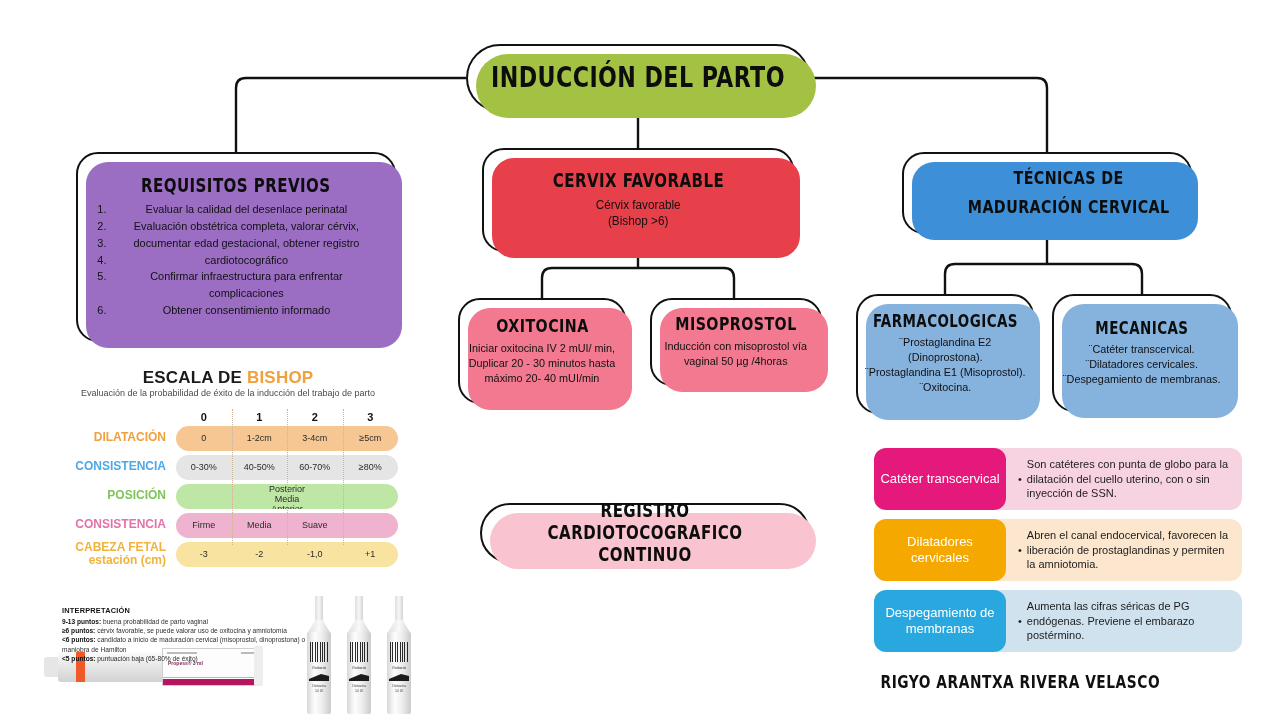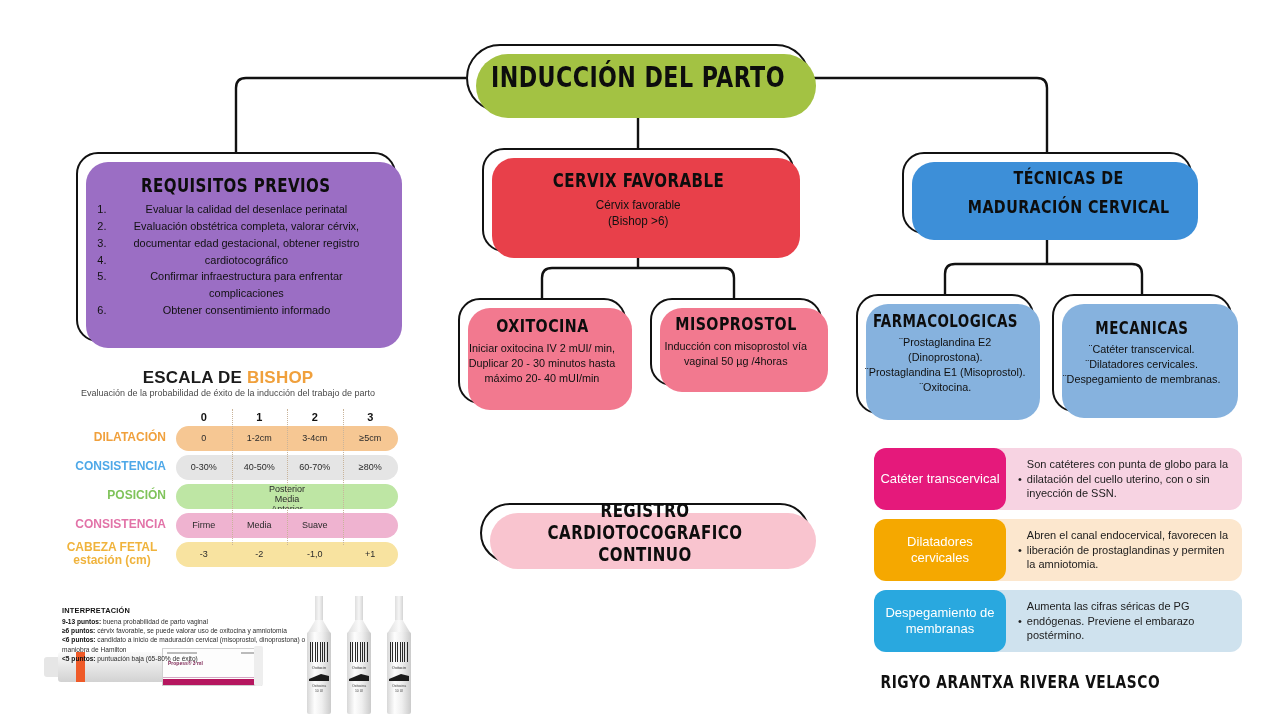--- a/index.html
+++ b/index.html
@@ -413,21 +413,21 @@
               <div>CONSISTENCIA</div>
             </div>
             <div class="b-cells" style="background: rgb(239, 179, 208);">
               <div class="b-cell">Firme</div>
               <div class="b-cell">Media</div>
               <div class="b-cell">Suave</div>
               <div class="b-cell"></div>
             </div>
           </div>
           <div class="bishop-row">
-            <div class="b-label" style="color: rgb(240, 179, 60); text-align: center;">
+            <div class="b-label" style="color: rgb(240, 179, 60);">
               <div>CABEZA FETAL</div>
               <div>estación (cm)</div>
             </div>
             <div class="b-cells" style="background: rgb(248, 227, 160);">
               <div class="b-cell">-3</div>
               <div class="b-cell">-2</div>
               <div class="b-cell">-1,0</div>
               <div class="b-cell">+1</div>
             </div>
           </div>

